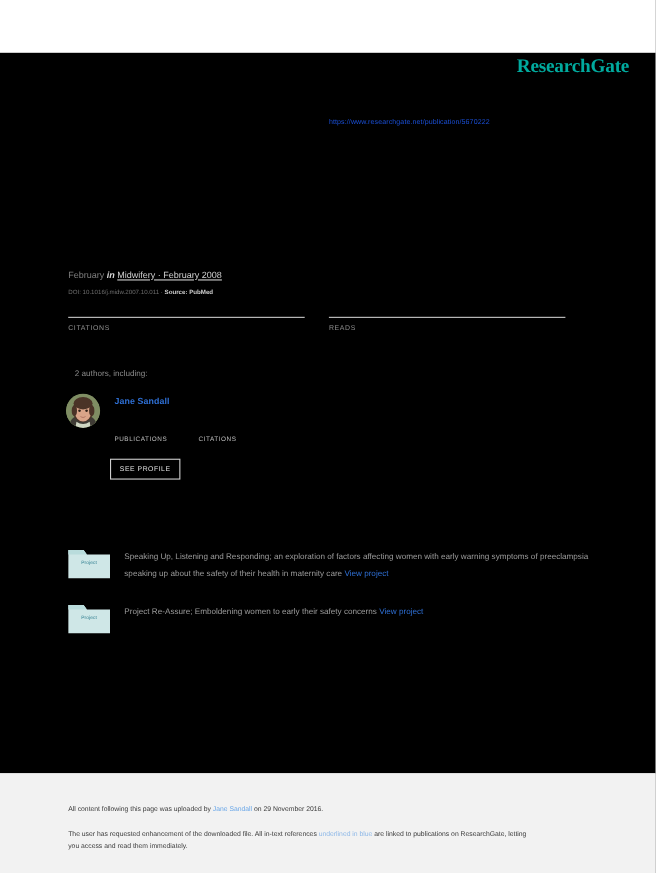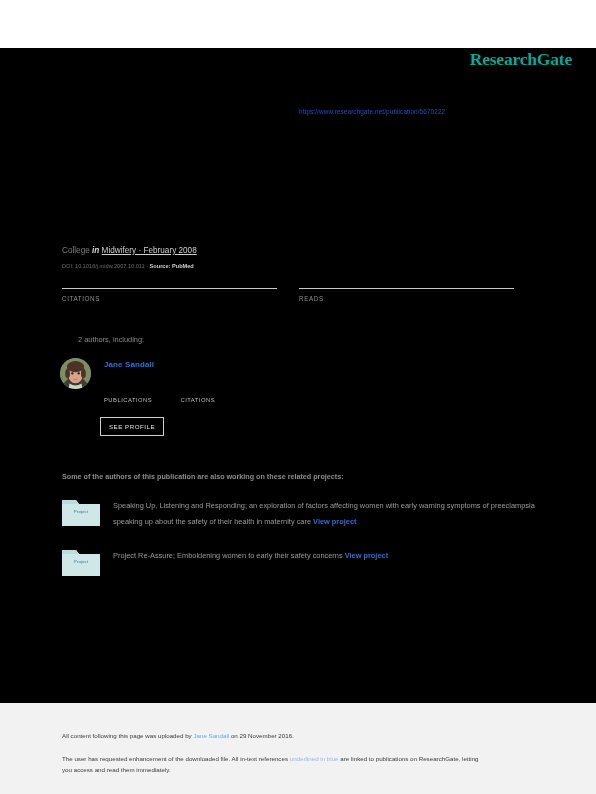--- a/index.html
+++ b/index.html
@@ -124,21 +124,21 @@
   .stat-label {
     margin-top: 6px;
     font-size: 6.3px;
     letter-spacing: 0.6px;
     color: #909090;
   }
 
   
   .authors-heading {
     position: absolute;
-    left: 78px;
+    left: 68px;
     top: 335px;
     font-size: 7.4px;
     color: #8a8a8a;
   }
 
   .author-card {
     position: absolute;
     left: 60px;
     top: 358px;
     width: 300px;
@@ -254,21 +254,21 @@
     position: absolute;
     left: 51px;
     top: 1px;
     width: 437px;
     font-size: 7.4px;
     line-height: 16px;
     color: #9b9b9b;
   }
   .project-text .view-link {
     color: #2e6fd4;
-    font-weight: bold;
+    font-weight: normal;
     white-space: nowrap;
     text-align: right;
   }
 
   
   .footer-line-1 {
     position: absolute;
     left: 62px;
     top: 732px;
     font-size: 6.2px;
@@ -295,21 +295,21 @@
 
   <div class="top-white"></div>
   <div class="dark-body"></div>
   <div class="footer-band"></div>
 
   <div class="brand">ResearchGate</div>
 
   <div class="pub-url">https://www.researchgate.net/publication/5670222</div>
 
   <div class="article-line">
-    <span>College</span>
+    <span>February</span>
     <span class="in">in</span>
     <span class="jrnl">Midwifery · February 2008</span>
   </div>
 
   <div class="doi-line">
     <span>DOI: 10.1016/j.midw.2007.10.011</span><span> · </span><span class="src">Source: PubMed</span>
   </div>
 
   <div class="stat-block stat-citations">
     <div class="stat-number"></div>
@@ -359,21 +359,20 @@
       <div class="lbl">PUBLICATIONS</div>
     </div>
     <div class="author-stat">
       <div class="num"></div>
       <div class="lbl">CITATIONS</div>
     </div>
   </div>
 
   <button class="see-profile">SEE PROFILE</button>
 
-  <div class="projects-heading">Some of the authors of this publication are also working on these related projects:</div>
 
   <div class="project-row project-row-1">
     <div class="folder">
       <svg width="38" height="29" viewBox="0 0 38 29" aria-hidden="true">
         <path d="M0 3 H14 L17 7 H38 V29 H0 Z" fill="#cfe7e7"></path>
         <path d="M0 3 H14 L17 7 H0 Z" fill="#b9dcdc"></path>
       </svg>
       <div class="folder-label">Project</div>
     </div>
     <div class="project-text">

